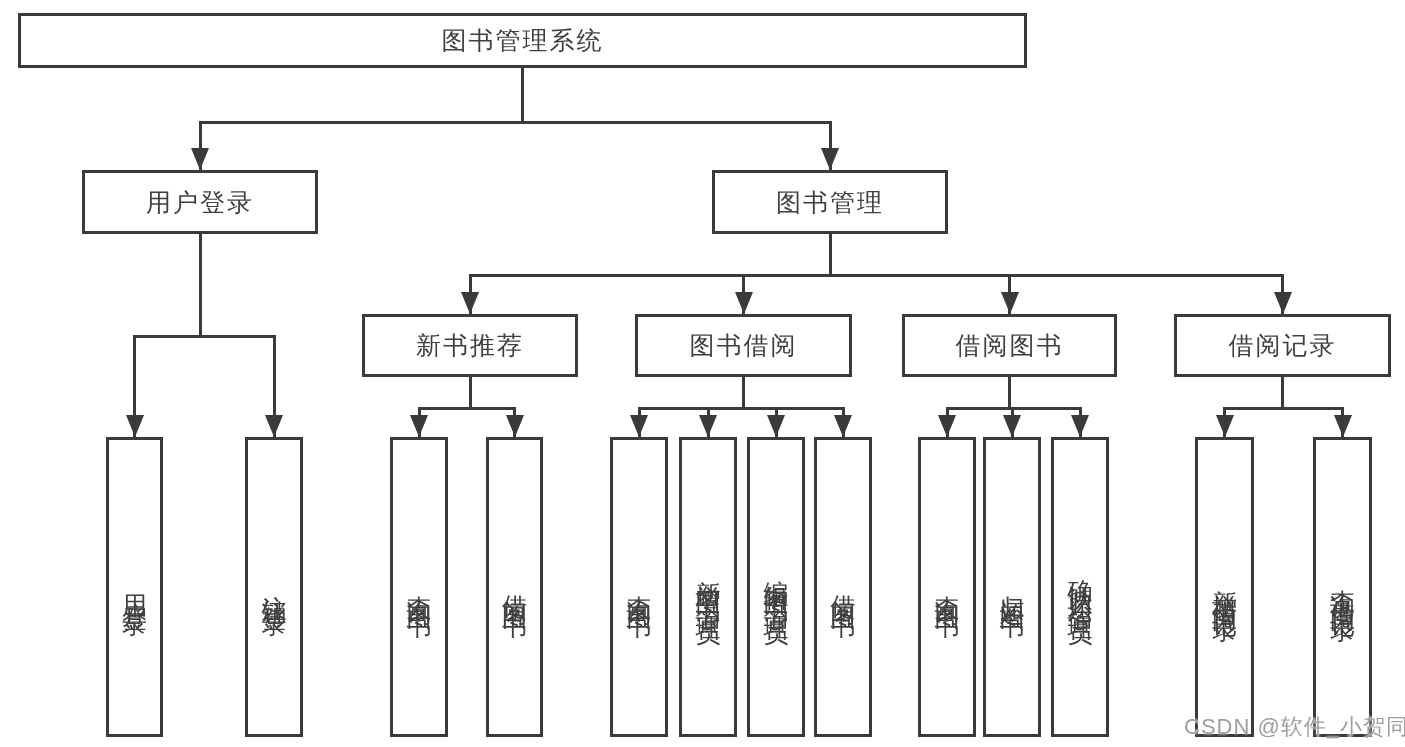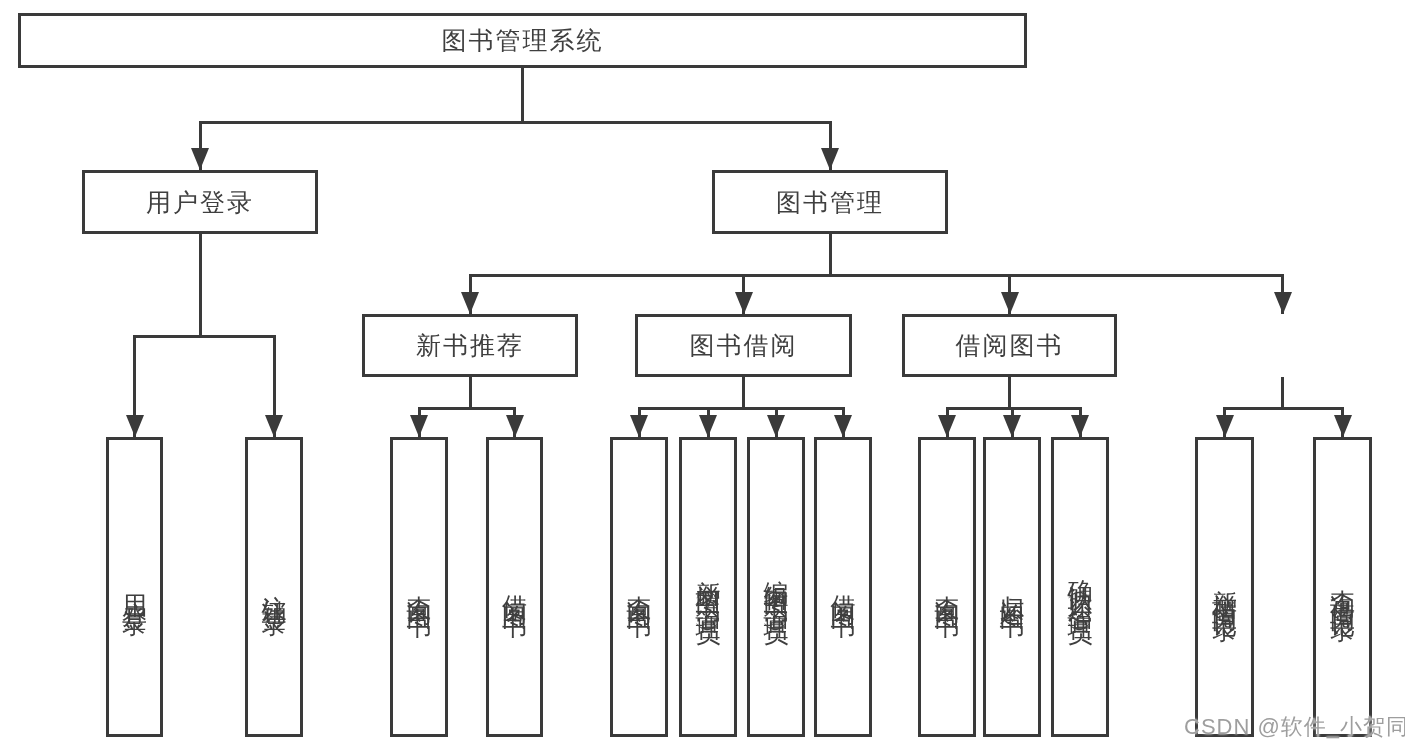--- a/index.html
+++ b/index.html
@@ -59,20 +59,21 @@
 <body>
 
 <div class="stage" style="width: 1405px; height: 747px; background: rgb(255, 255, 255); --line: #3a3a3a; --text: #3f3f3f;">
   <div class="watermark" style="left: 1184px; top: 712px; color: rgb(158, 158, 158);">CSDN @软件_小贺同学</div>
 <div class="node h" style="left: 18px; top: 13px; width: 1009px; height: 55px; background: rgb(255, 255, 255);">图书管理系统</div>
     <div class="node h" style="left: 82px; top: 170px; width: 236px; height: 64px; background: rgb(255, 255, 255);">用户登录</div>
     <div class="node h" style="left: 712px; top: 170px; width: 236px; height: 64px; background: rgb(255, 255, 255);">图书管理</div>
     <div class="node h" style="left: 362px; top: 314px; width: 216px; height: 63px; background: rgb(255, 255, 255);">新书推荐</div>
     <div class="node h" style="left: 635px; top: 314px; width: 217px; height: 63px; background: rgb(255, 255, 255);">图书借阅</div>
     <div class="node h" style="left: 902px; top: 314px; width: 215px; height: 63px; background: rgb(255, 255, 255);">借阅图书</div>
+    <div class="node h" style="left: 1174px; top: 314px; width: 217px; height: 63px; background: rgb(255, 255, 255);">借阅记录</div>
     <div class="node v" style="left: 106px; top: 437px; width: 57px; height: 300px; background: rgb(255, 255, 255);">用户登录</div>
     <div class="node v" style="left: 245px; top: 437px; width: 58px; height: 300px; background: rgb(255, 255, 255);">注销登录</div>
     <div class="node v" style="left: 390px; top: 437px; width: 58px; height: 300px; background: rgb(255, 255, 255);">查询图书</div>
     <div class="node v" style="left: 486px; top: 437px; width: 57px; height: 300px; background: rgb(255, 255, 255);">借阅图书</div>
     <div class="node v" style="left: 610px; top: 437px; width: 58px; height: 300px; background: rgb(255, 255, 255);">查询图书</div>
     <div class="node v" style="left: 679px; top: 437px; width: 58px; height: 300px; background: rgb(255, 255, 255);">新增图书（管理员）</div>
     <div class="node v" style="left: 747px; top: 437px; width: 58px; height: 300px; background: rgb(255, 255, 255);">编辑图书（管理员）</div>
     <div class="node v" style="left: 814px; top: 437px; width: 58px; height: 300px; background: rgb(255, 255, 255);">借阅图书</div>
     <div class="node v" style="left: 918px; top: 437px; width: 58px; height: 300px; background: rgb(255, 255, 255);">查询图书</div>
     <div class="node v" style="left: 983px; top: 437px; width: 58px; height: 300px; background: rgb(255, 255, 255);">归还图书</div>

